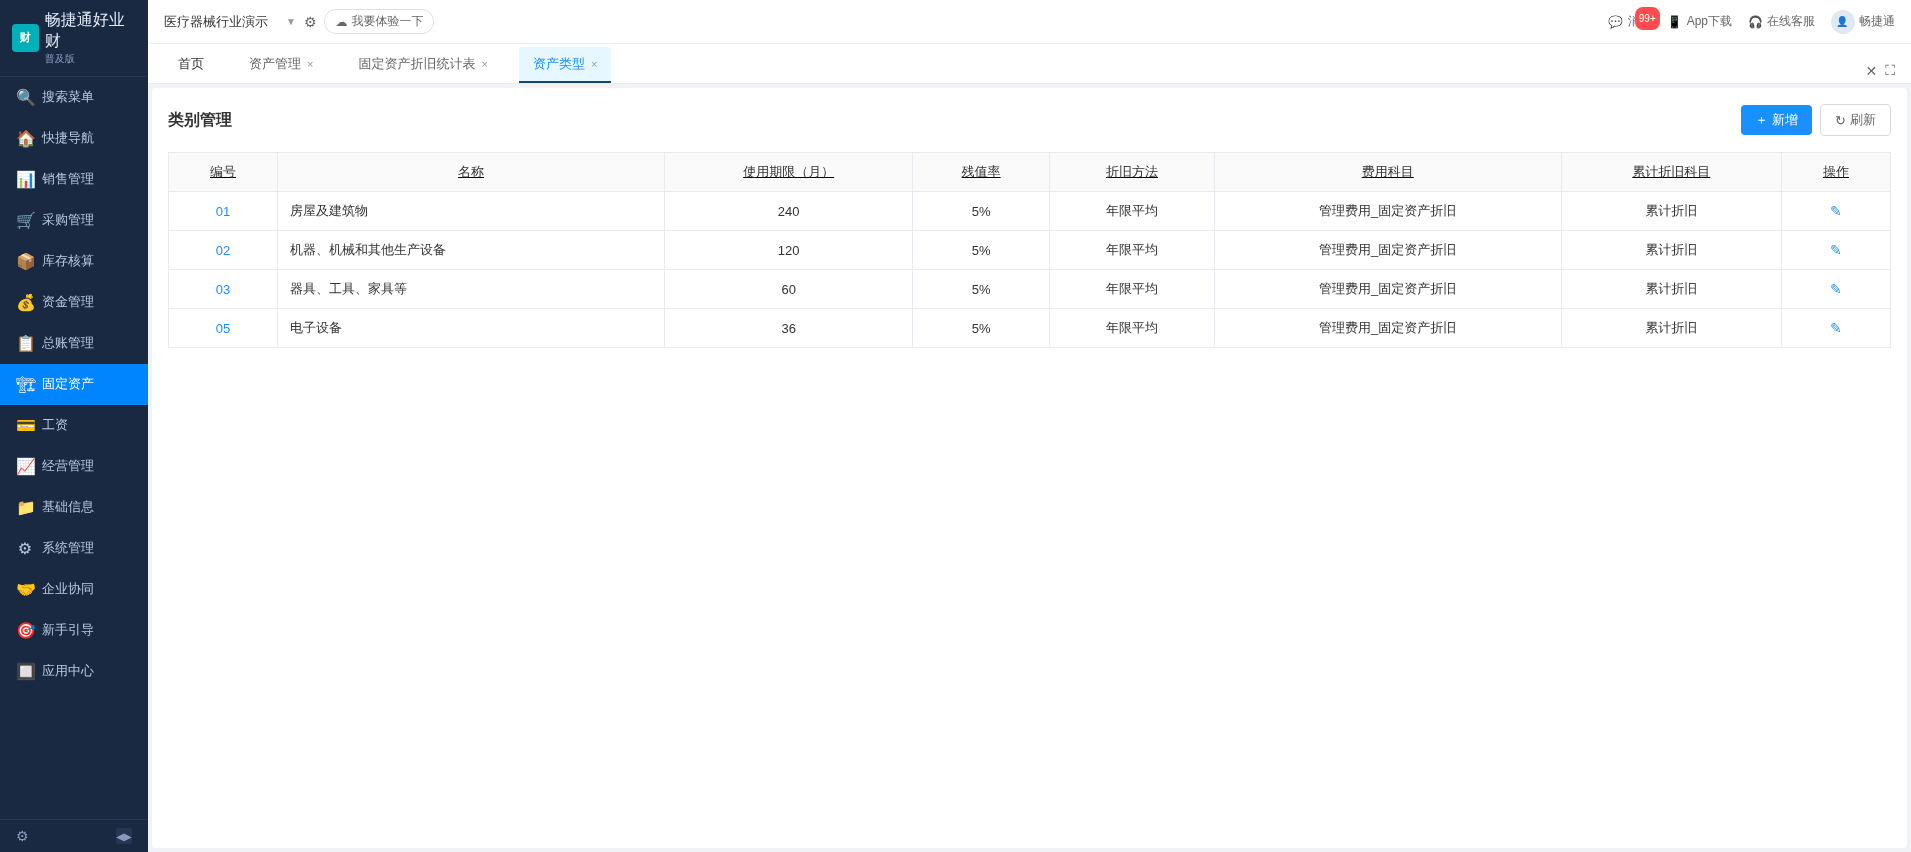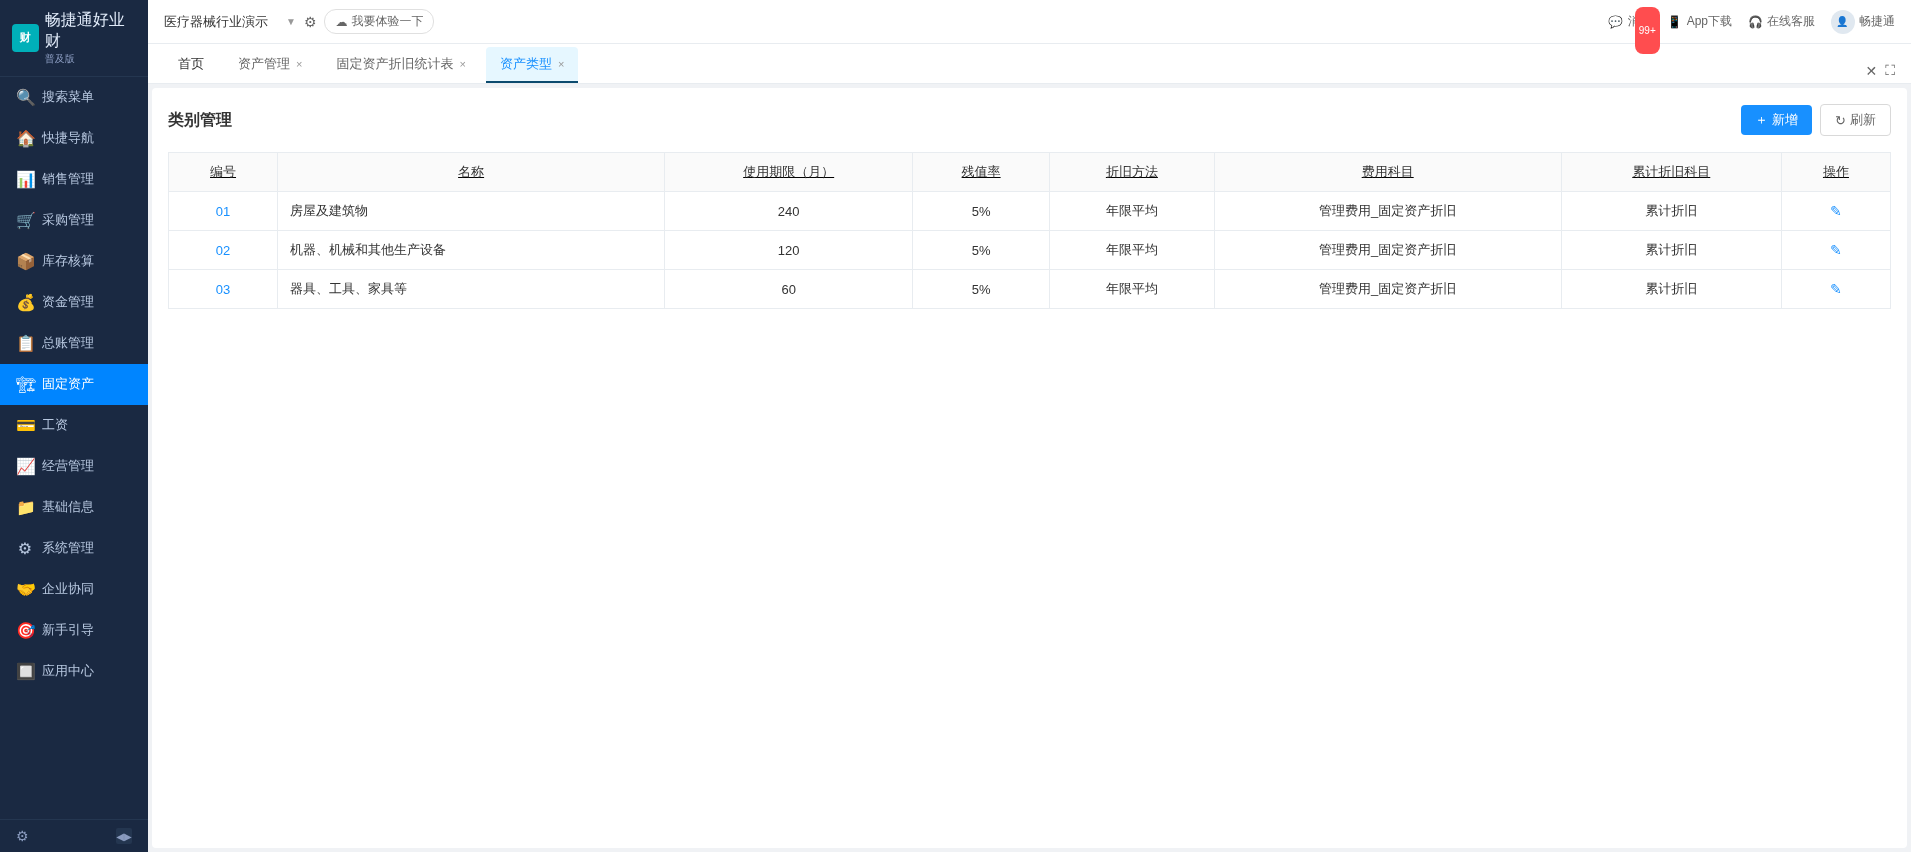--- a/index.html
+++ b/index.html
@@ -93,40 +93,40 @@
       display: flex; align-items: center; gap: 16px;
     }
     .topbar-right-item {
       display: flex; align-items: center; gap: 4px;
       color: #666; font-size: 12px; cursor: pointer;
       position: relative;
     }
     .badge {
       background: #ff4d4f;
       color: white; font-size: 10px;
-      border-radius: 8px; padding: 17px 4px;
+      border-radius: 8px; padding: 5px 4px;
       position: absolute; top: -6px; right: -8px;
       line-height: 1.3;
     }
     .topbar-avatar {
       width: 24px; height: 24px;
       background: #e0e8f0; border-radius: 50%;
       display: flex; align-items: center; justify-content: center;
       font-size: 10px; color: #666;
     }
 
     
     .tabs-bar {
       background: white;
       height: 40px;
       display: flex;
       align-items: flex-end;
       padding: 0 16px;
       border-bottom: 1px solid #e8ecf0;
-      gap: 6px;
+      gap: 17px;
     }
     .tab {
       display: flex; align-items: center; gap: 4px;
       padding: 8px 14px;
       font-size: 13px;
       color: #666;
       cursor: pointer;
       border-bottom: 2px solid transparent;
       white-space: nowrap;
     }
@@ -403,17 +403,27 @@
             <tr>
     <td><span class="td-link">03</span></td>
     <td class="td-name">器具、工具、家具等</td>
     <td>60</td>
     <td>5%</td>
     <td>年限平均</td>
     <td>管理费用_固定资产折旧</td>
     <td>累计折旧</td>
     <td><span class="td-edit">✎</span></td>
   </tr>
+            <tr>
+    <td><span class="td-link">05</span></td>
+    <td class="td-name">电子设备</td>
+    <td>36</td>
+    <td>5%</td>
+    <td>年限平均</td>
+    <td>管理费用_固定资产折旧</td>
+    <td>累计折旧</td>
+    <td><span class="td-edit">✎</span></td>
+  </tr>
           </tbody>
       </table>
     </div>
   </div>
 </div>
 
 </body></html>

